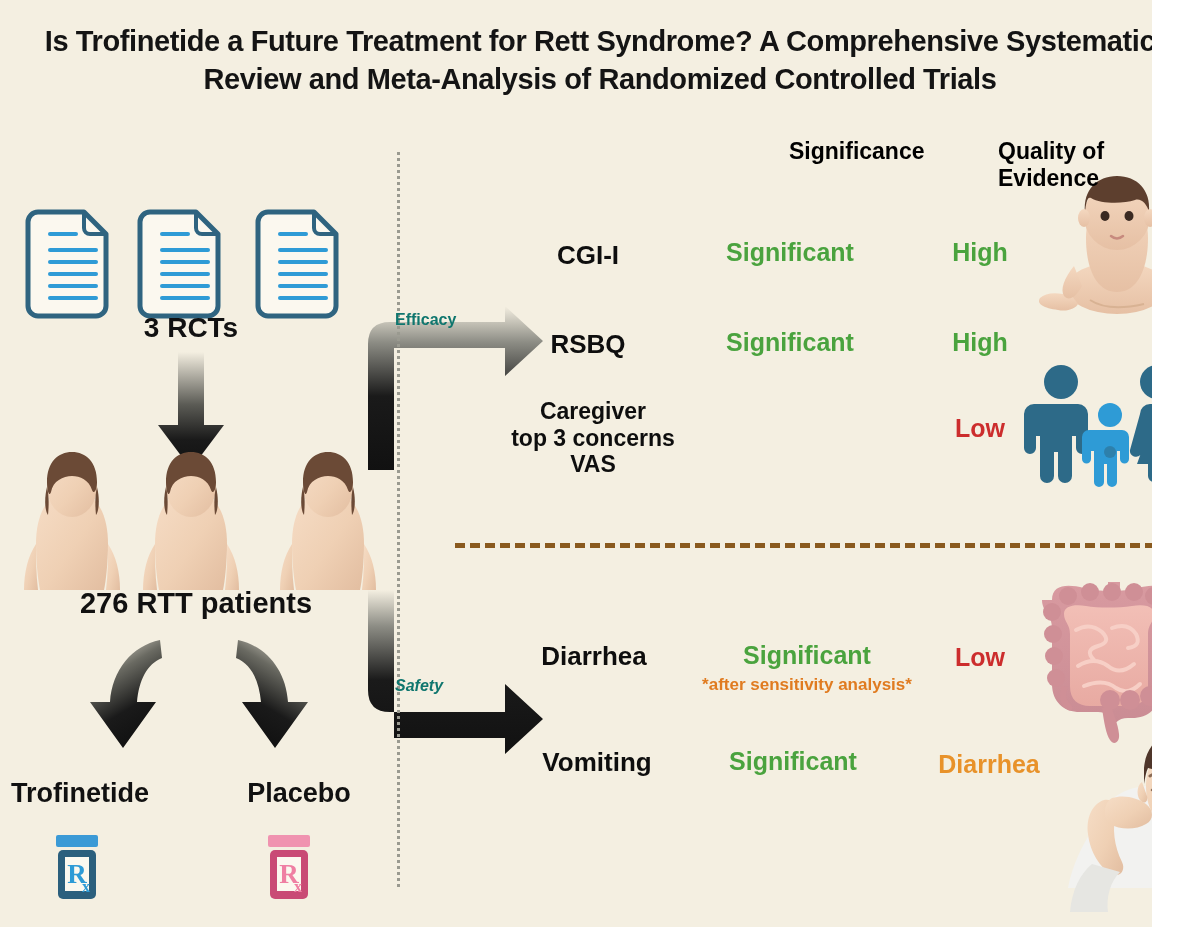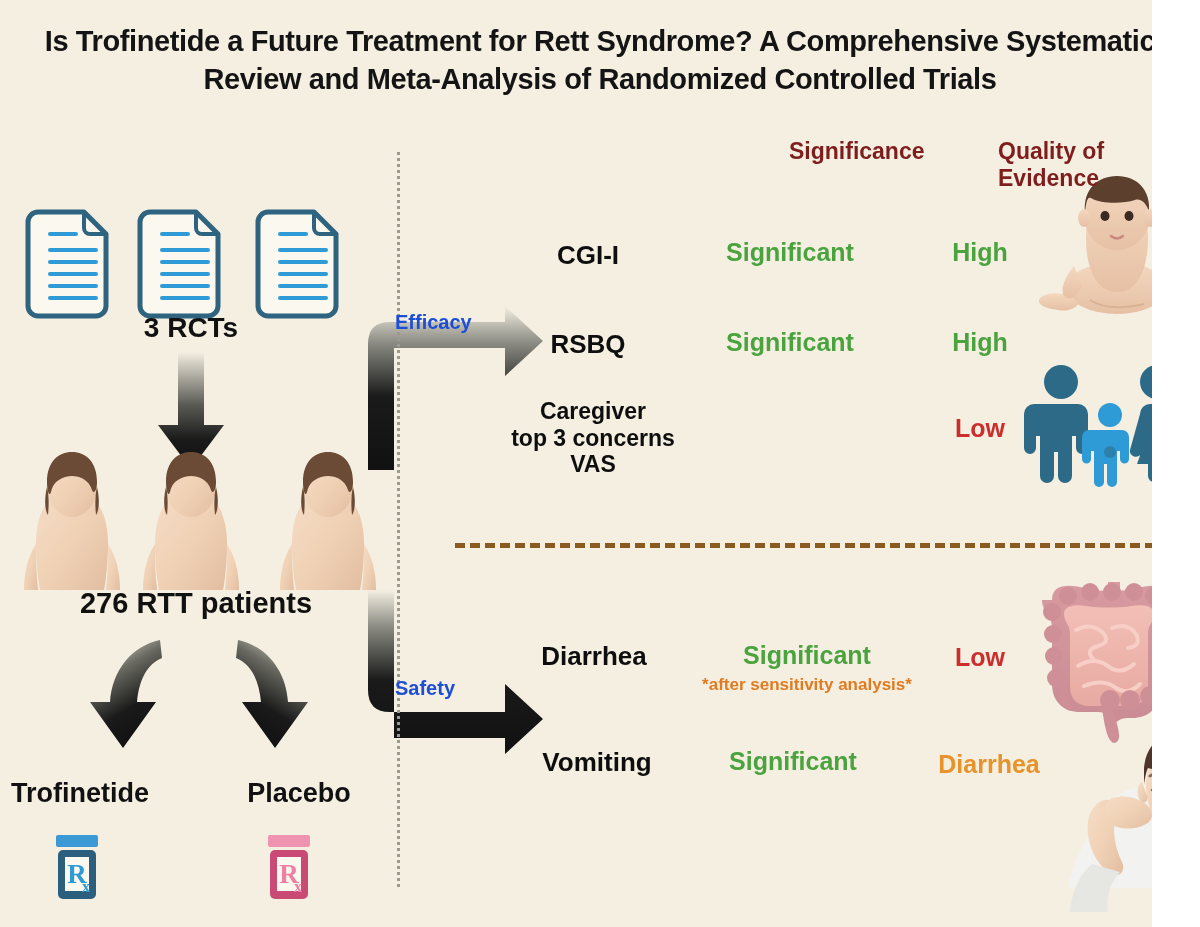--- a/index.html
+++ b/index.html
@@ -74,21 +74,21 @@
     width: 700px;
     height: 0;
     border-top: 5px dashed #8a5a1e;
   }
 
   
   .hdr {
     position: absolute;
     font-size: 23px;
     font-weight: bold;
-    color: #7f1d1d;
+    color: #000000;
   }
   .hdr-sig { left: 789px; top: 138px; }
   .hdr-qoe { left: 998px; top: 138px; }
 
   
   .row-name {
     position: absolute;
     font-size: 26px;
     font-weight: bold;
     text-align: center;
@@ -115,26 +115,26 @@
     font-size: 17px;
     font-weight: bold;
     text-align: center;
     transform: translateX(-50%);
     color: #e07b20;
   }
 
   
   .branch-label {
     position: absolute;
-    font-size: 20px;
-    font-weight: bold;
-    color: #1d4ed8;
+    font-size: 16px;
+    font-weight: bold;
+    color: #0f766e;
   }
   .lbl-efficacy { left: 395px; top: 311px; }
-  .lbl-safety { left: 395px; top: 677px; }
+  .lbl-safety { left: 395px; top: 677px; font-style: italic; }
 
   svg { display: block; overflow: visible; }
   .svg-layer {
     position: absolute;
     left: 0; top: 0;
     width: 1200px; height: 927px;
     pointer-events: none;
   }
 </style>
 </head>

